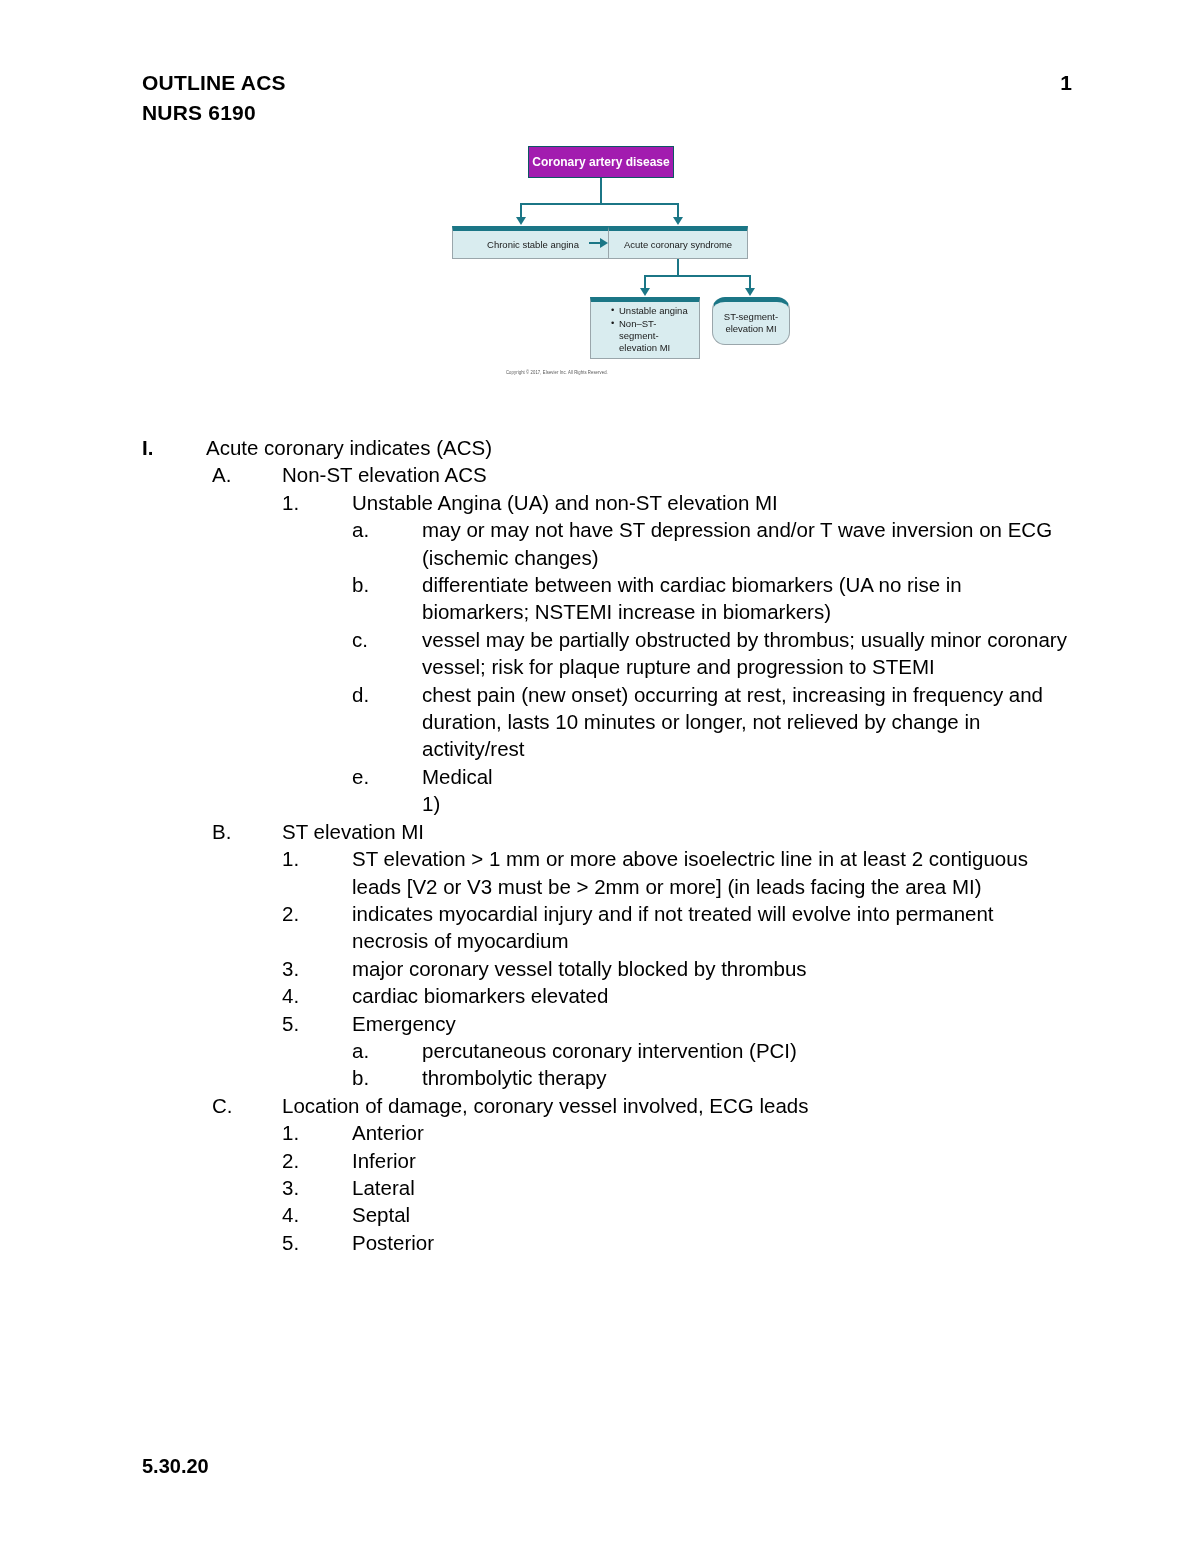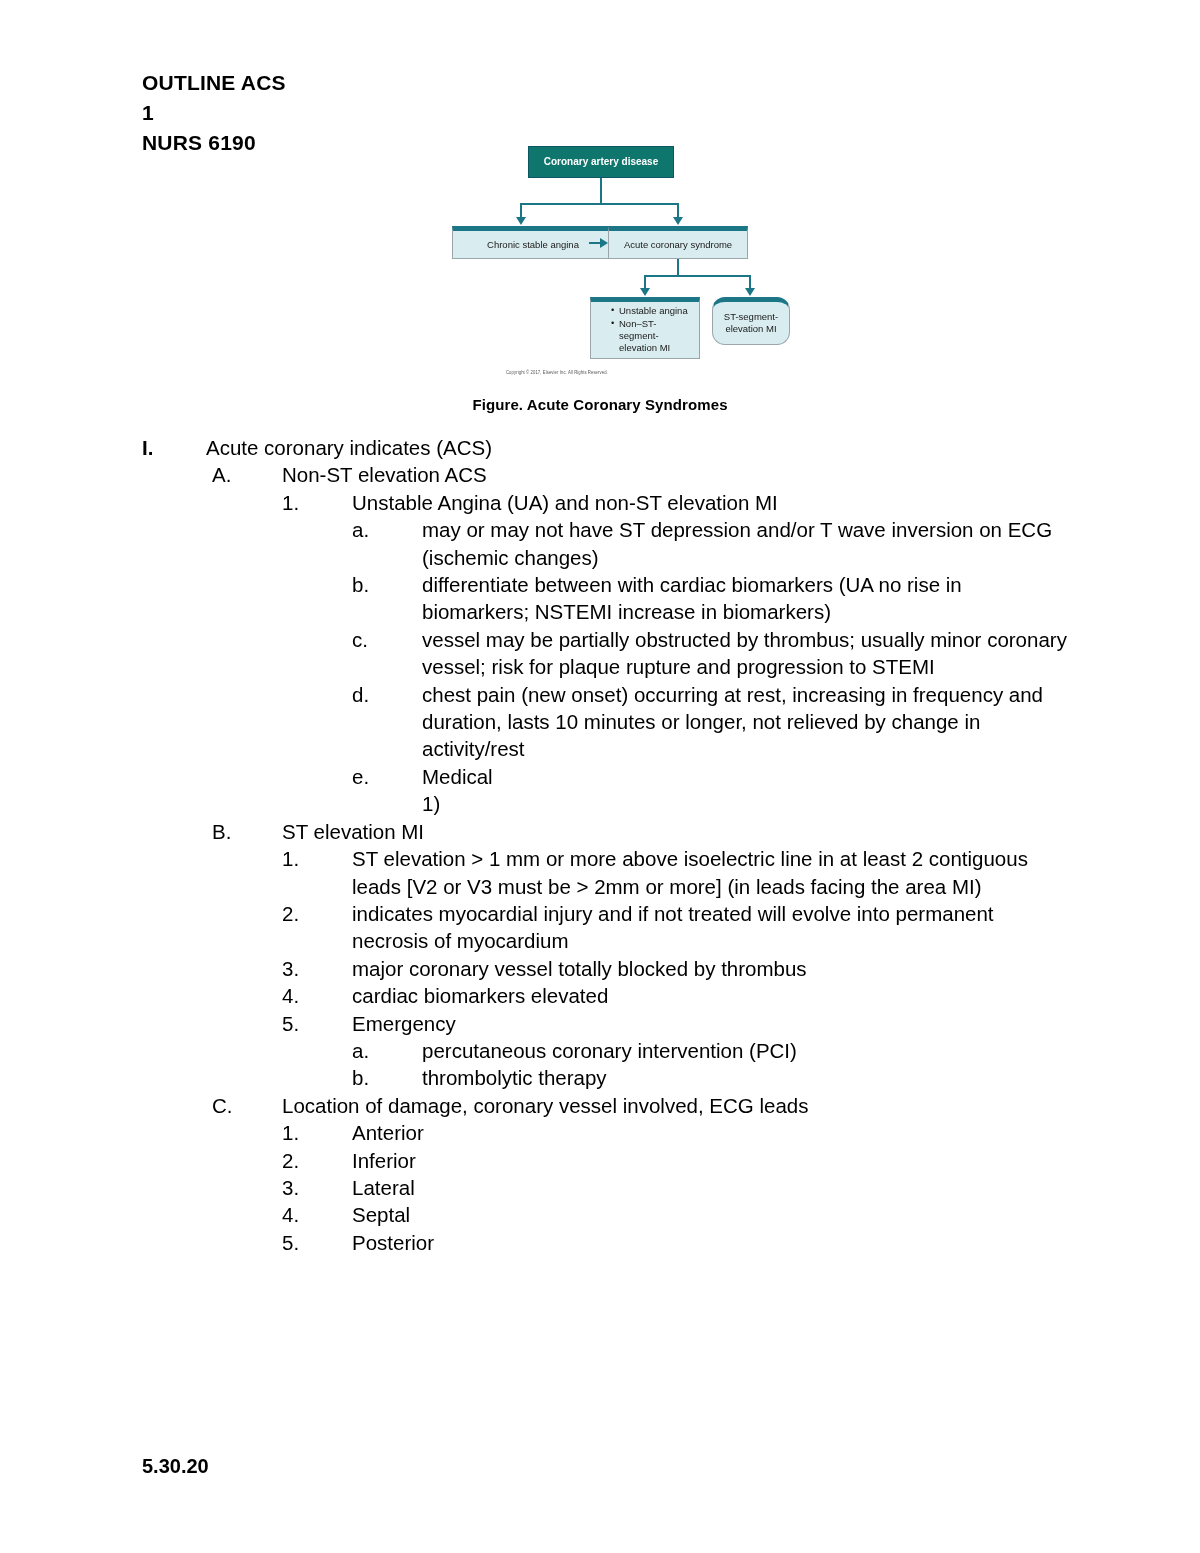--- a/index.html
+++ b/index.html
@@ -23,21 +23,20 @@
   .doc-header {
     position: absolute;
     left: 142px;
     top: 68px;
     width: 930px;
   }
   .doc-header .line {
     display: flex;
     justify-content: space-between;
     align-items: baseline;
-    flex-direction: column;
   }
   .hdr-title {
     font-size: 21px;
     font-weight: bold;
     letter-spacing: 0.2px;
     line-height: 30px;
   }
   .hdr-page {
     font-size: 21px;
     font-weight: bold;
@@ -70,25 +69,25 @@
     box-sizing: border-box;
     font-size: 9.5px;
     line-height: 12px;
     color: #111111;
     text-align: center;
     display: flex;
     align-items: center;
     justify-content: center;
   }
   .dbox.dark {
-    background: #0f766e;
+    background: #a21caf;
     border: 1px solid #0e5663;
     color: #ffffff;
     font-weight: bold;
-    font-size: 10px;
+    font-size: 12px;
   }
   .dbox.light {
     background: #d9ecef;
     border: 1px solid #9aa6ab;
     border-top: 5px solid #1b7686;
     color: #1a1a1a;
   }
   .dbox.light.bullets {
     text-align: left;
     justify-content: flex-start;
@@ -246,21 +245,20 @@
           <li>Non–ST-segment-elevation MI</li>
         </ul>
       </div>
 
       <div class="dbox light" id="box-stemi">
         <span>ST-segment-elevation MI</span>
       </div>
 
       <div class="fig-copy">Copyright © 2017, Elsevier Inc. All Rights Reserved.</div>
     </div>
-    <div class="fig-caption">Figure. Acute Coronary Syndromes</div>
   </div>
 
   <div class="outline" id="outline-root">
       <div class="oitem lvl-roman">
         <span class="omark">I.</span>
         <span class="otext">Acute coronary indicates (ACS)</span>
       </div>
       <div class="oitem lvl-alpha">
         <span class="omark">A.</span>
         <span class="otext">Non-ST elevation ACS</span>

